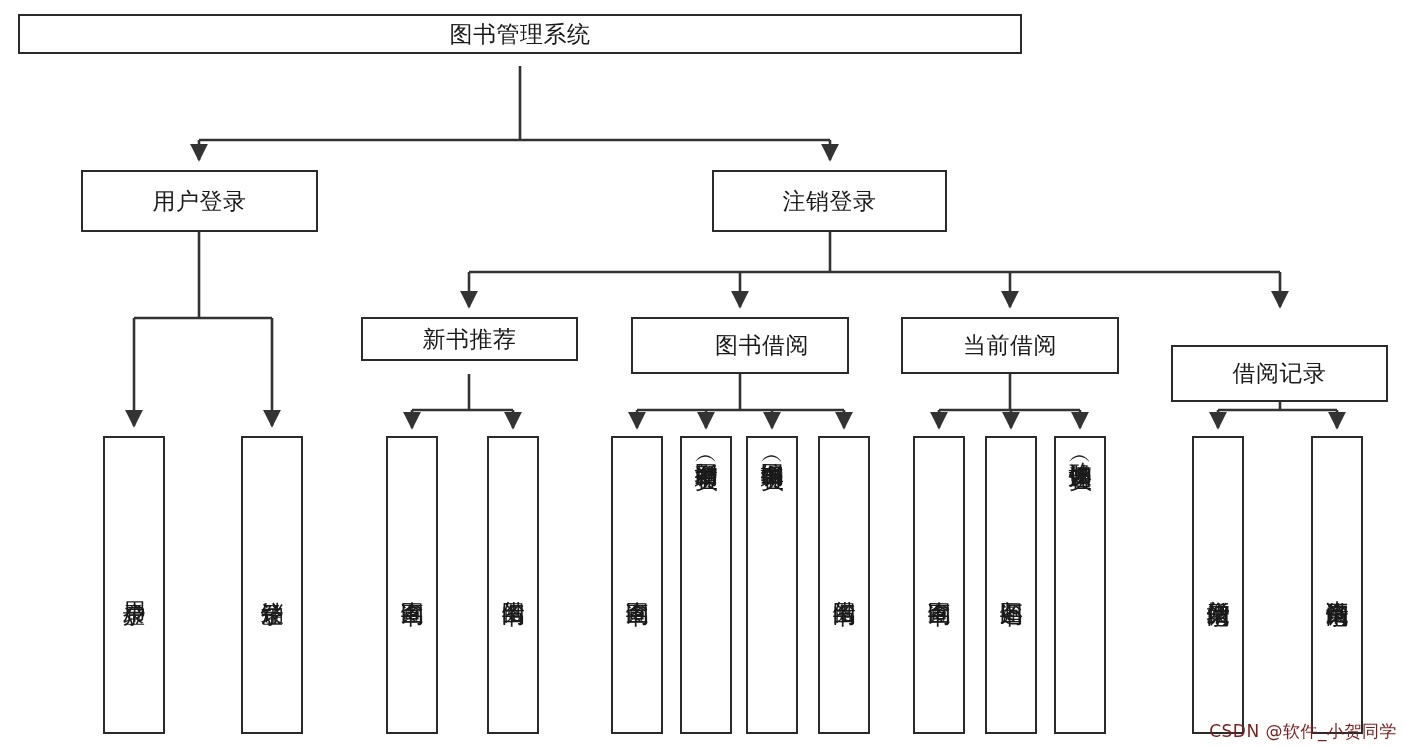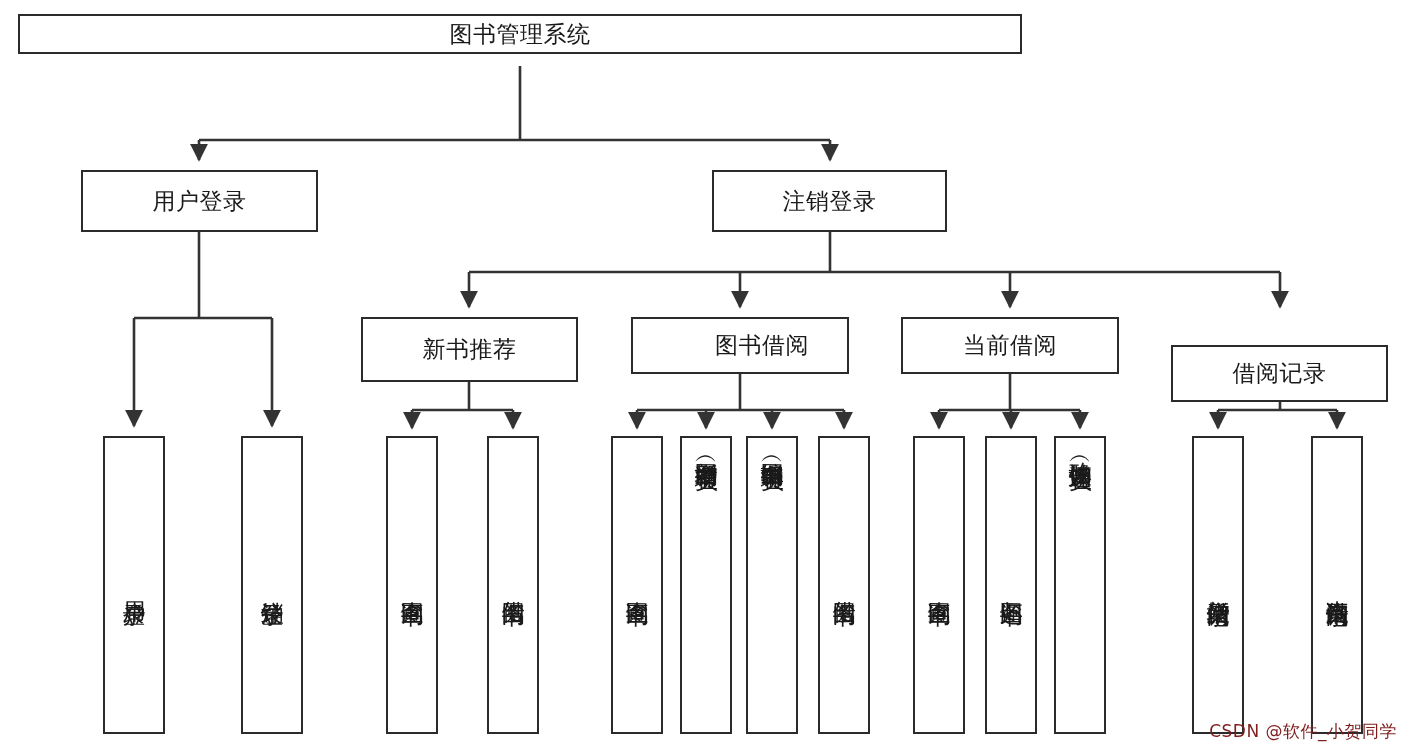--- a/index.html
+++ b/index.html
@@ -123,21 +123,21 @@
     <span>图书管理系统</span>
   </div>
 
   <div class="node horiz" style="left:81px; top:170px; width:237px; height:62px;">
     <span>用户登录</span>
   </div>
   <div class="node horiz" style="left:712px; top:170px; width:235px; height:62px;">
     <span>注销登录</span>
   </div>
 
-  <div class="node horiz" style="left:361px; top:317px; width:217px; height:65px;">
+  <div class="node horiz" style="left:361px; top:317px; width:217px; height:44px;">
     <span>新书推荐</span>
   </div>
   <div class="node horiz" style="left:631px; top:317px; width:218px; height:57px;padding-left:44px;">
     <span>图书借阅</span>
   </div>
   <div class="node horiz" style="left:901px; top:317px; width:218px; height:57px;">
     <span>当前借阅</span>
   </div>
   <div class="node horiz" style="left:1171px; top:317px; width:217px; height:57px;margin-top:28px;">
     <span>借阅记录</span>

